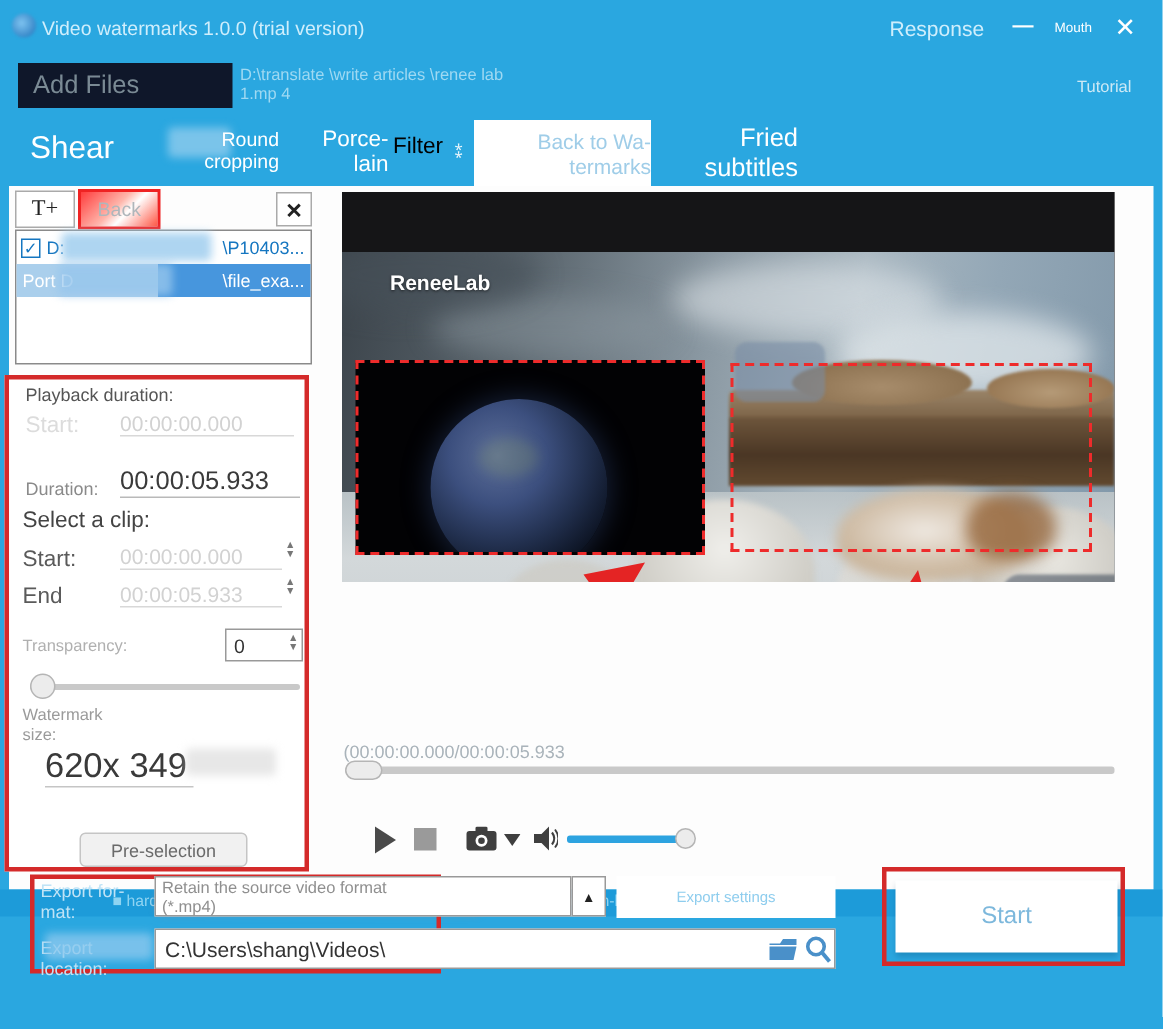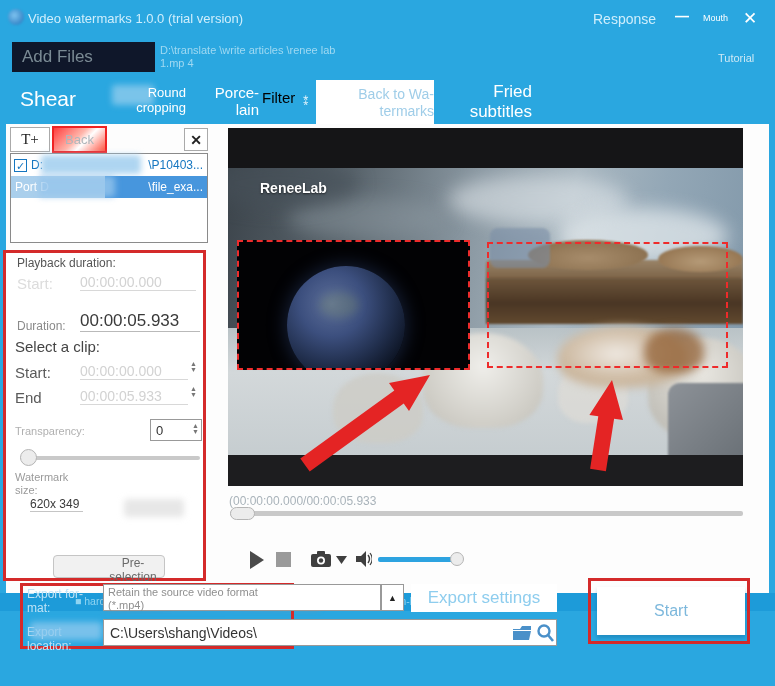--- a/index.html
+++ b/index.html
@@ -37,24 +37,24 @@
   .redbox { border:3px solid #d42a2a; }
   .lbl-dark { color:#555; font-size:12px; }
   .lbl-gray { color:#b5b5b5; }
   .val-dim { color:#d2d2d2; font-size:13px; border-bottom:1px solid #d8d8d8; }
   .spin { display:inline-flex; flex-direction:column; line-height:5px; font-size:7px; color:#777; }
   .spin span { height:6px; }
 
   .slider-track { background:#c9c9c9; border-radius:2px; }
   .slider-thumb { background:#ececec; border:1px solid #b5b5b5; border-radius:50%; }
 
-  .presel { background:#f1f1f1; border:1px solid #c5c5c5; border-radius:4px; color:#6a6a6a; font-size:12px;padding-left:48px; }
-
-  
-  .video { left:228px; top:128px; width:515px; height:358px; background:#0d0d0f; overflow:hidden; }
+  .presel { background:#f1f1f1; border:1px solid #c5c5c5; border-radius:4px; color:#6a6a6a; font-size:12px; }
+
+  
+  .video { left:228px; top:128px; width:515px; height:260px; background:#0d0d0f; overflow:hidden; }
   .scene { position:absolute; left:0; top:40px; width:515px; height:287px;
            background:linear-gradient(100deg,#3c444b 0%, #59646c 22%, #8b99a3 45%, #aab8c1 62%, #93a7b6 78%, #7f96a8 100%); }
   .cloud { position:absolute; border-radius:50%; filter:blur(9px); }
   .ground { position:absolute; left:0; top:160px; width:515px; height:127px;
             background:linear-gradient(180deg,#b9c2c6 0%, #d3d8da 35%, #c6cdd0 100%); }
   .mound { position:absolute; border-radius:50% 50% 40% 40%; filter:blur(2px); }
   .logband { position:absolute; filter:blur(1px); }
   .renee-wm { color:#fff; font-weight:bold; font-size:14px; text-shadow:0 1px 2px rgba(0,0,0,.6); }
   .selbox { position:absolute; border:2px dashed #ee2b2b; }
   .earth { position:absolute; border-radius:50%;
@@ -153,21 +153,21 @@
     <span class="spin" style="position:absolute;right:2px;top:3px;">
         <span>▲</span>
         <span>▼</span>
       </span>
   </div>
 
   <div class="abs slider-track" style="left:14px;top:203px;width:180px;height:4px;"></div>
   <div class="abs slider-thumb" style="left:14px;top:196px;width:17px;height:17px;"></div>
 
   <span class="abs" style="left:9px;top:218px;width:70px;font-size:11px;line-height:13px;color:#9a9a9a;">Watermark size:</span>
-  <span class="abs" style="left:24px;top:244px;font-size:12px;color:#3a3a3a;border-bottom:1px solid #c5c5c5;padding-right:4px;">620x 349</span>
+  <span class="abs" style="left:24px;top:244px;font-size:23px;color:#3a3a3a;border-bottom:1px solid #c5c5c5;padding-right:4px;">620x 349</span>
   <div class="blurpatch" style="left:118px;top:246px;width:60px;height:18px;background:rgba(215,215,215,.6);"></div>
 
 
   <button class="abs presel" style="left:47px;top:302px;width:112px;height:23px;">Pre-selection</button>
 </div>
 
 <div class="abs video">
 
   <div class="scene">
     <div class="cloud" style="left:220px;top:8px;width:180px;height:48px;background:rgba(228,233,236,.55);"></div>
@@ -246,21 +246,21 @@
 <div class="abs" style="left:0;top:582px;width:660px;height:75px;">
 
   <div class="abs redbox" style="left:20px;top:1px;width:274px;height:66px;"></div>
 
   <span class="abs exp-label" style="left:27px;top:5px;width:72px;">Export for-mat:</span>
   <div class="abs dropdown" style="left:103px;top:2px;width:278px;height:27px;">
     <div>Retain the source video format</div>
     <div>(*.mp4)</div>
   </div>
   <button class="abs whitebtn" style="left:381px;top:2px;width:23px;height:27px;font-size:9px;color:#222;border:1px solid #999;">▲</button>
-  <button class="abs whitebtn" style="left:411px;top:2px;width:146px;height:28px;color:#8ecdee;font-size:17px;">Export settings</button>
+  <button class="abs whitebtn" style="left:411px;top:2px;width:146px;height:28px;color:#8ecdee;font-size:10px;">Export settings</button>
 
   <span class="abs exp-label" style="left:27px;top:43px;width:80px;">Export location:</span>
   <div class="blurpatch" style="left:30px;top:40px;width:72px;height:18px;background:rgba(140,200,238,.8);"></div>
   <div class="abs pathfield" style="left:103px;top:37px;width:454px;height:27px;">
     <span style="position:absolute;left:6px;top:5px;">C:\Users\shang\Videos\</span>
     <svg class="abs" style="left:408px;top:5px;" width="20" height="16">
       <path d="M1 4 L8 4 L10 1 L19 1 L19 5 L1 5 Z" fill="#4a90c9"></path>
       <path d="M1 6 L19 6 L17 15 L1 15 Z" fill="#4a90c9"></path>
     </svg>
     <svg class="abs" style="left:432px;top:3px;" width="18" height="19">

